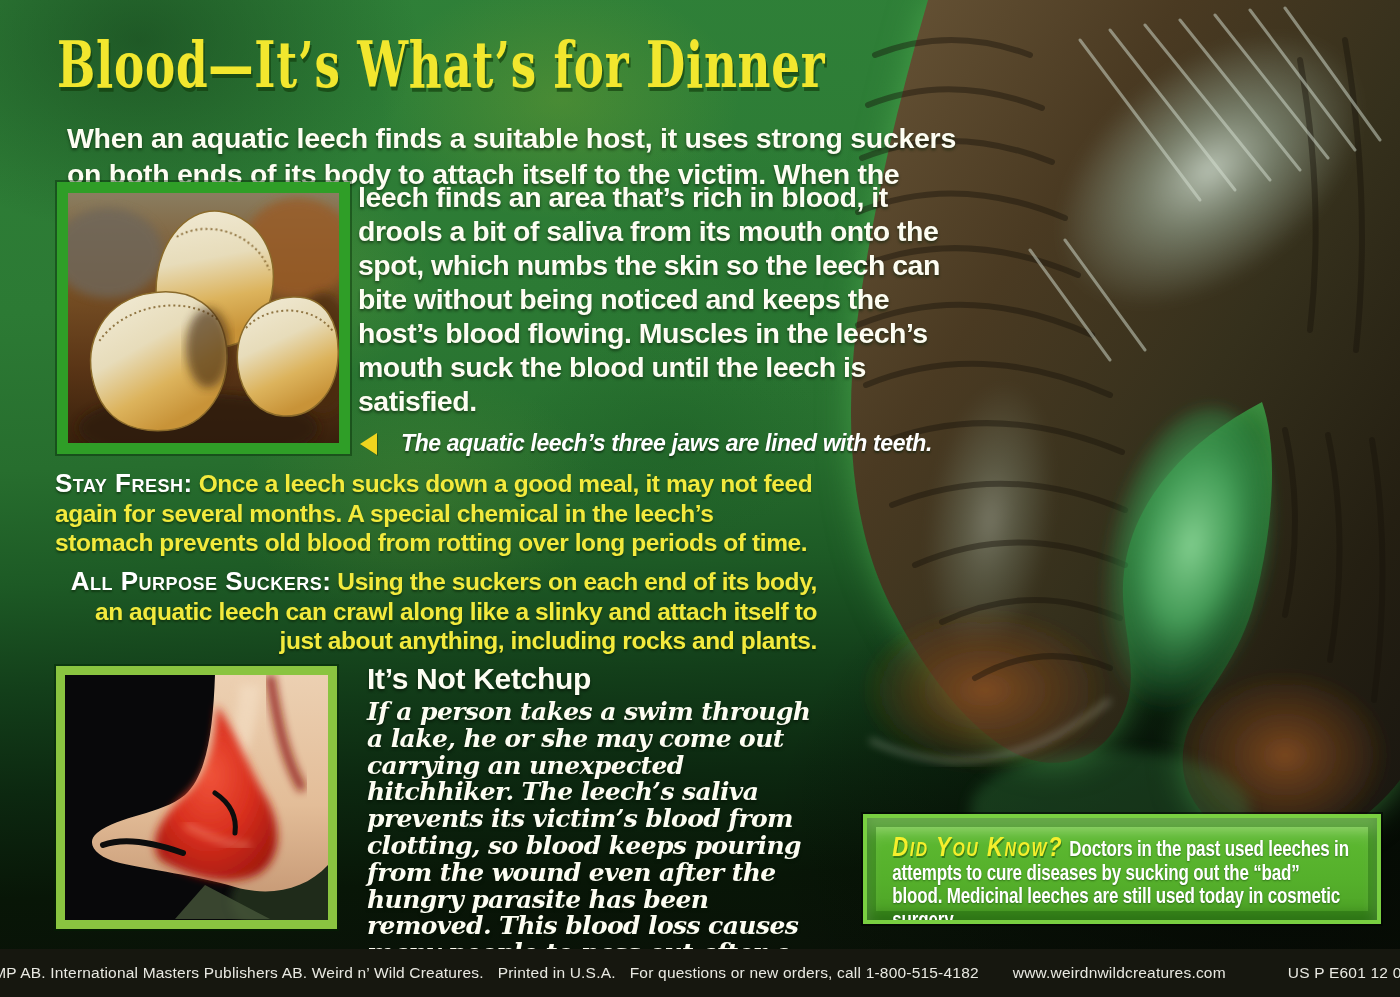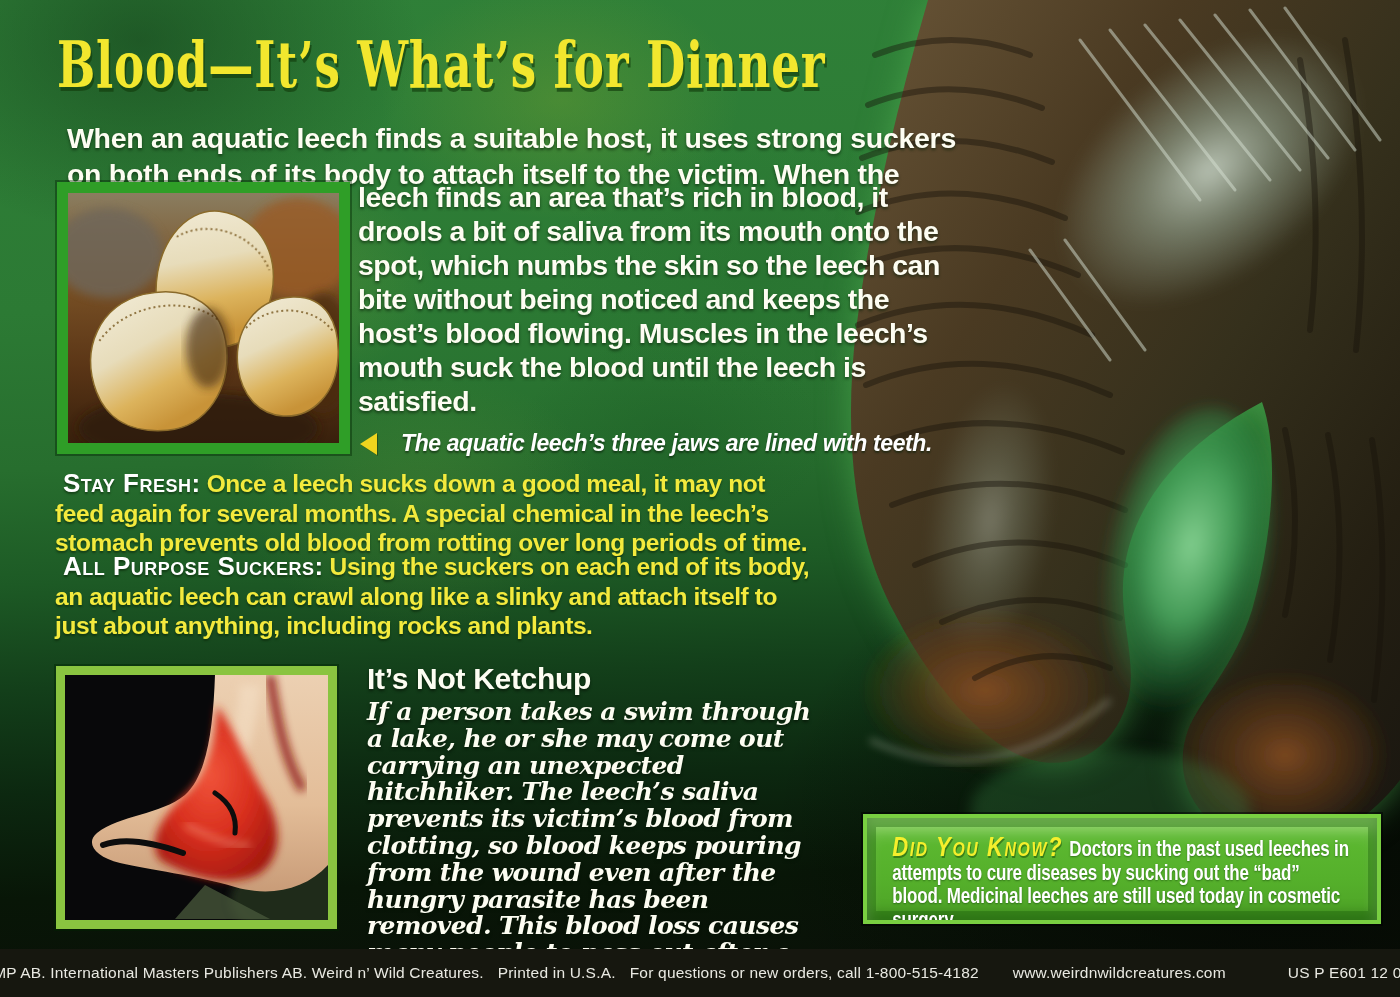--- a/index.html
+++ b/index.html
@@ -38,22 +38,22 @@
   .photo-frame svg{display:block;}
   .caption{position:absolute;left:360px;top:430px;display:flex;align-items:center;gap:24px;}
   .caption-arrow{width:0;height:0;border-top:11px solid transparent;border-bottom:11px solid transparent;
     border-right:17px solid #eed41e;filter:drop-shadow(1px 1px 0 rgba(20,50,10,.5));}
   .caption-text{font-style:italic;font-weight:700;font-size:23px;color:#ffffff;
     letter-spacing:-.4px;text-shadow:0 2px 2px rgba(8,30,8,.6);margin:0;}
   .fact{position:absolute;left:55px;width:762px;margin:0;font-weight:700;
     font-size:24.5px;line-height:29.5px;letter-spacing:-.4px;color:#f3ea3d;
     text-shadow:0 2px 2px rgba(10,35,8,.55);}
   .fact-stay{top:469px;}
-  .fact-all{top:552px;}
-  .fact-heading{font-variant:small-caps;color:#ffffff;font-size:26px;letter-spacing:.5px;padding-right:6px;margin-left:8px;}
+  .fact-all{top:567px;text-align:right;}
+  .fact-heading{font-variant:small-caps;color:#ffffff;font-size:26px;letter-spacing:.5px;padding-right:6px;}
   .ketchup-heading{position:absolute;left:367px;top:662px;margin:0;
     font-size:30px;font-weight:700;color:#fdfdf2;letter-spacing:-.3px;
     text-shadow:0 2px 3px rgba(5,20,5,.7);}
   .ketchup-body{position:absolute;left:367px;top:699px;width:458px;margin:0;
     font-family:"DejaVu Serif",serif;font-style:italic;font-weight:700;
     font-size:25px;line-height:26.8px;letter-spacing:-.6px;color:#fdfdf2;
     text-shadow:0 2px 3px rgba(5,20,5,.75);}
   .dyk{position:absolute;left:863px;top:814px;width:510px;height:102px;
     border-radius:0;background:linear-gradient(180deg,#72ca3e 0%,#5cb830 18%,#55b02b 60%,#4da226 100%);
     border:4px solid #79cf41;

